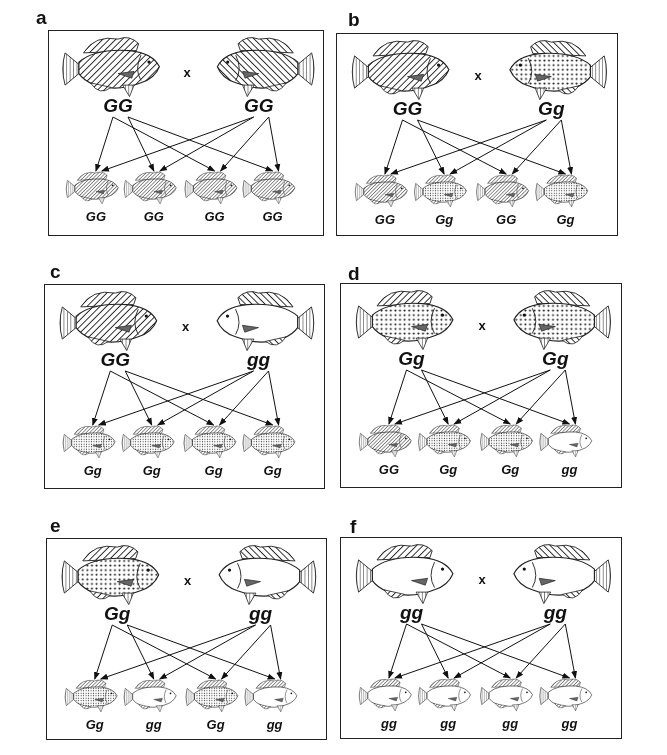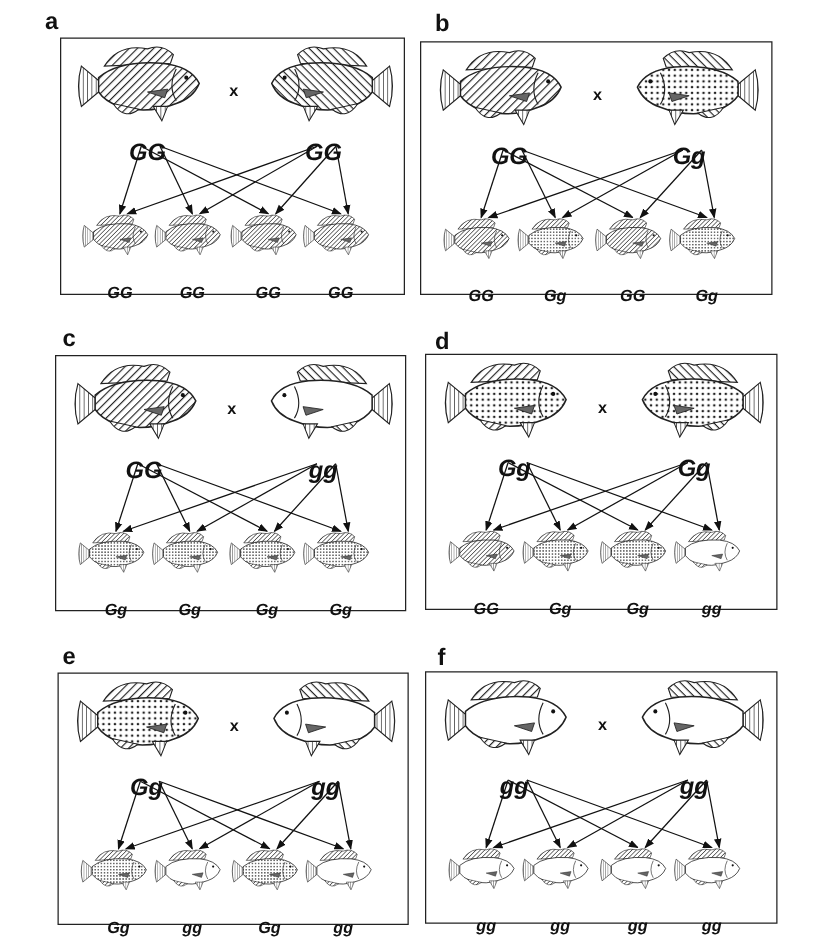--- a/index.html
+++ b/index.html
@@ -1,20 +1,20 @@
 <!DOCTYPE html>
 <html><head>
 <meta charset="utf-8">
 <style>
   html, body { margin:0; padding:0; background:#ffffff; }
   body { width:667px; height:755px; position:relative; overflow:hidden; font-family:"Liberation Sans", sans-serif; color:#111; }
   .panel-label { position:absolute; font-weight:bold; font-size:19px; line-height:1; }
   .panel { position:absolute; border:1.5px solid #222; box-sizing:border-box; background:#fff; }
   .panel svg { position:absolute; left:0; top:0; }
-  .geno { position:absolute; font-weight:bold; font-style:italic; text-align:center; transform:translateX(-50%); white-space:nowrap;margin-top:17px; }
+  .geno { position:absolute; font-weight:bold; font-style:italic; text-align:center; transform:translateX(-50%); white-space:nowrap; }
   .geno.parent { font-size:19px; }
   .geno.child { font-size:13px; }
   .cross { position:absolute; font-weight:bold; font-size:13px; transform:translateX(-50%); }
 </style>
 </head>
 <body>
 
 <div id="figure">
   <div class="panel-wrap">
     <div class="panel-label" style="left: 36px; top: 8px;">a</div>

